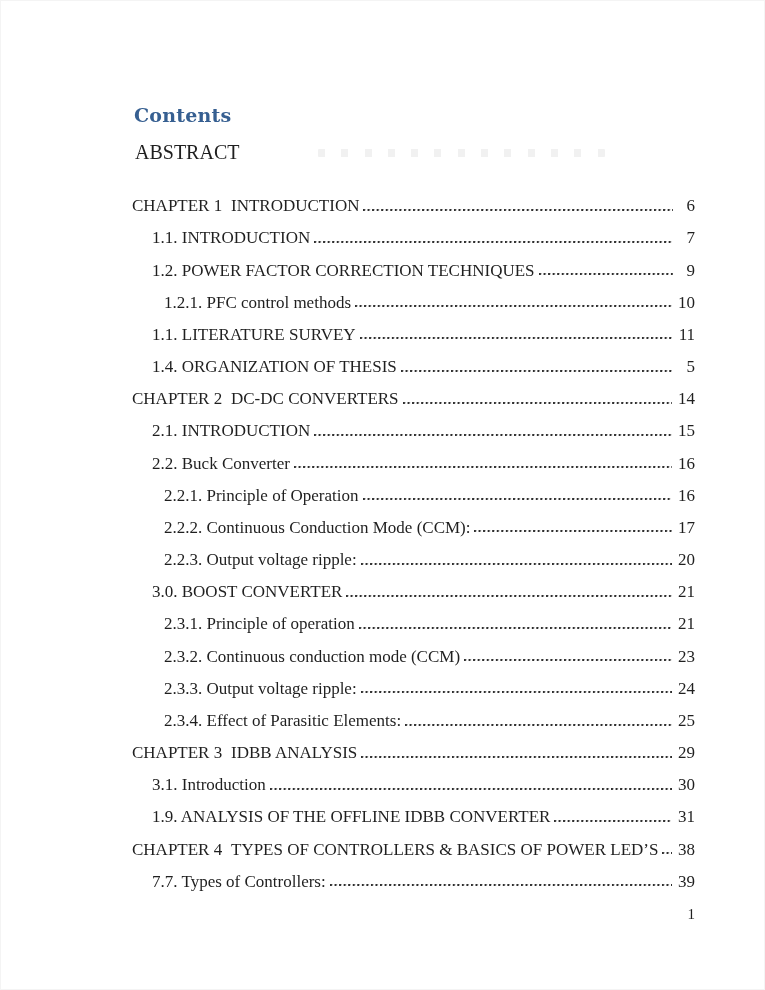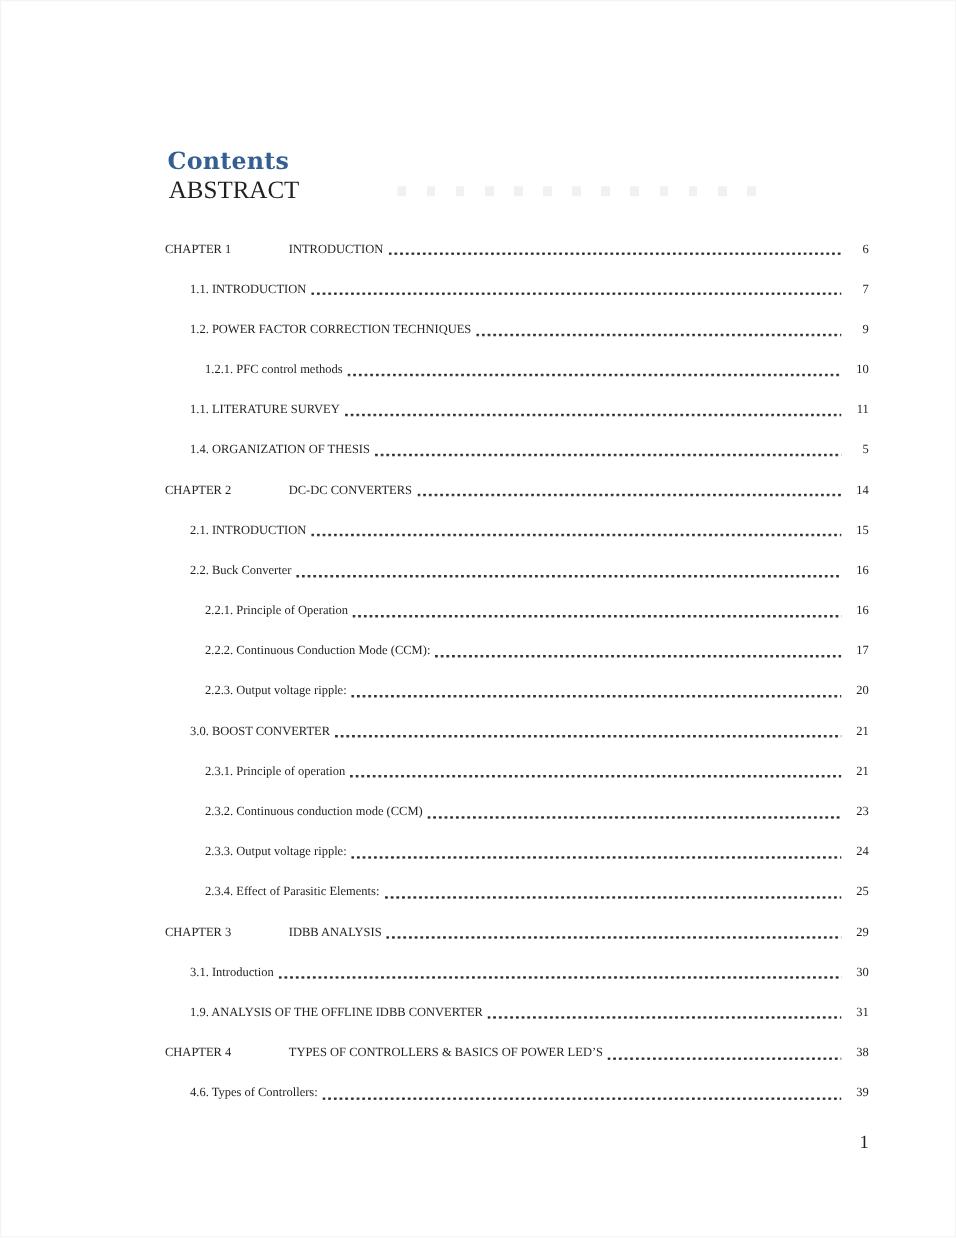--- a/index.html
+++ b/index.html
@@ -13,21 +13,21 @@
     height: 990px;
     background: #ffffff;
     box-shadow: inset 0 0 0 1px #f4f4f4;
     font-family: "Liberation Serif", "DejaVu Serif", serif;
     color: #1f1f1f;
     overflow: hidden;
   }
   .contents-heading {
     position: absolute;
     left: 134px;
-    top: 118px;
+    top: 104px;
     margin: 0;
     font-family: "DejaVu Serif", "Liberation Serif", serif;
     font-size: 19px;
     font-weight: 700;
     color: #365f91;
     letter-spacing: 0.2px;
   }
   .abstract-entry {
     position: absolute;
     left: 135px;
@@ -48,23 +48,23 @@
     border-radius: 1px;
   }
   .toc {
     position: absolute;
     left: 132px;
     top: 183px;
     width: 563px;
   }
   .row {
     display: flex;
-    align-items: center;
+    align-items: flex-end;
     height: 32.18px;
-    font-size: 10px;
+    font-size: 17px;
     line-height: 19px;
     white-space: nowrap;
   }
   .row.lvl1 { padding-left: 20px; }
   .row.lvl2 { padding-left: 32px; }
   .row .num {
     flex: 0 0 auto;
     width: 99px;
   }
   .row .title {
@@ -206,20 +206,20 @@
         <span class="leader"></span>
         <span class="pageno">31</span>
       </div>
       <div class="row lvl0">
         <span class="num">CHAPTER 4</span>
         <span class="title">TYPES OF CONTROLLERS &amp; BASICS OF POWER LED’S</span>
         <span class="leader"></span>
         <span class="pageno">38</span>
       </div>
       <div class="row lvl1">
-        <span class="title">4.6. Types of Controllers:</span>
+        <span class="title">7.7. Types of Controllers:</span>
         <span class="leader"></span>
         <span class="pageno">39</span>
       </div>
     </div>
 
   <div class="footer-page-number">1</div>
 </div>
 
 </body></html>

